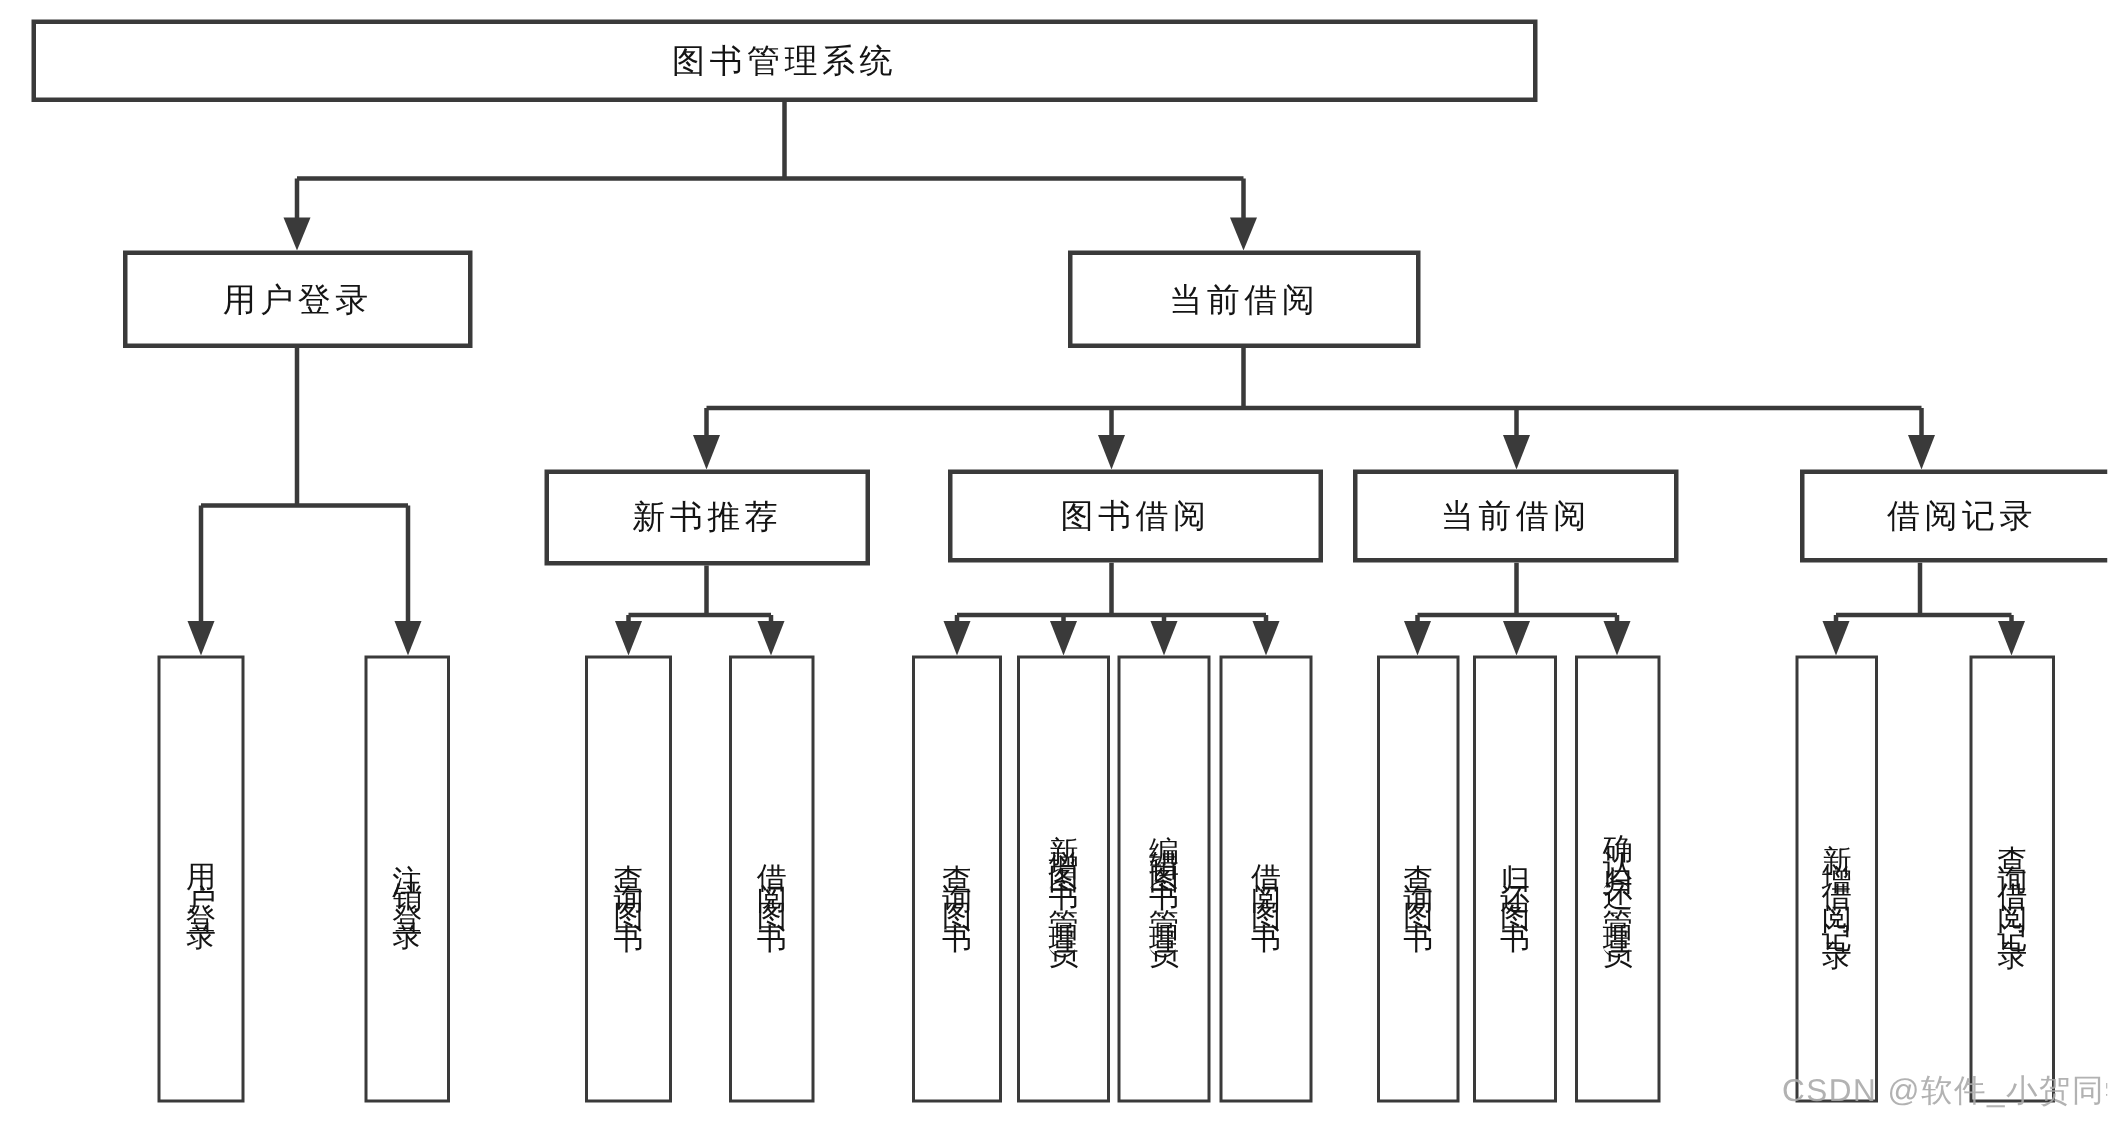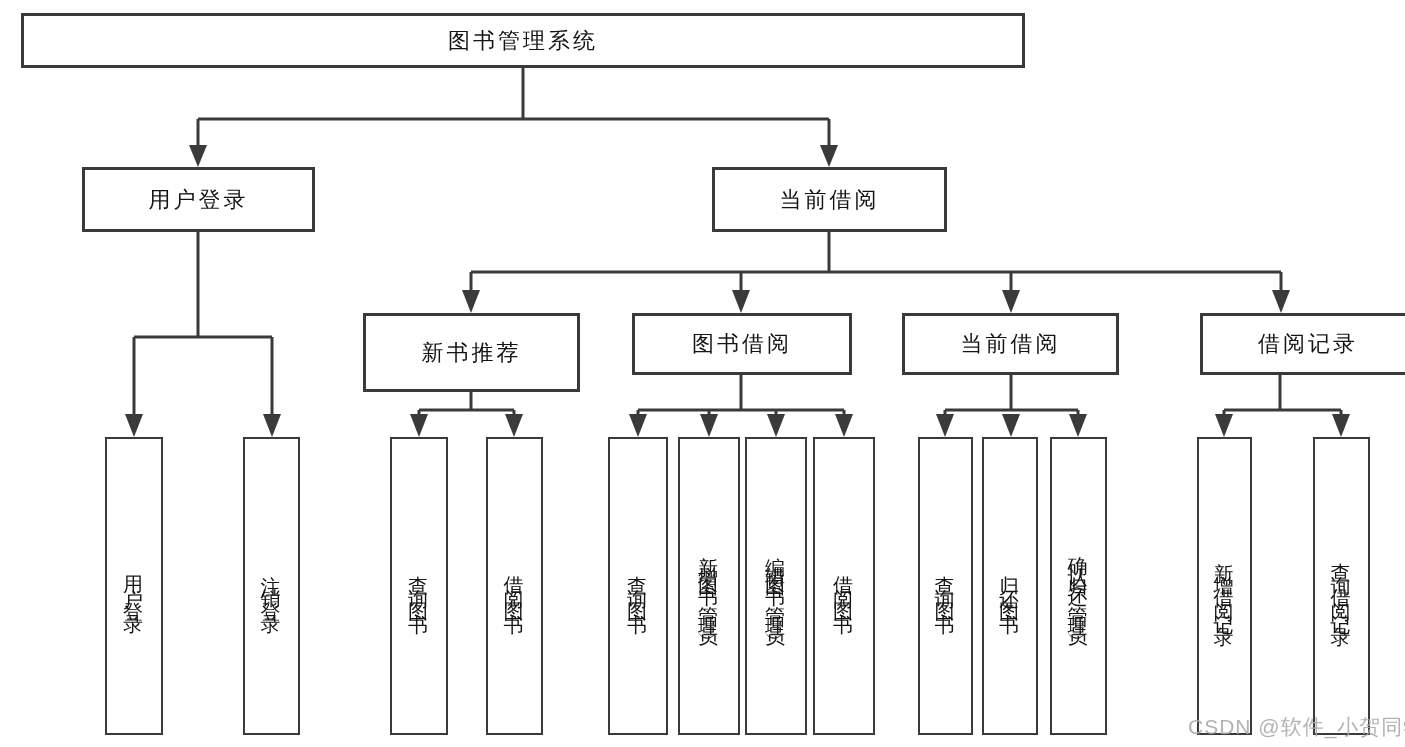--- a/index.html
+++ b/index.html
@@ -93,24 +93,24 @@
     <span class="hlabel">图书管理系统</span>
   </div>
 
   <div class="node" style="left:82px; top:167px; width:233px; height:65px;">
     <span class="hlabel">用户登录</span>
   </div>
   <div class="node" style="left:712px; top:167px; width:235px; height:65px;">
     <span class="hlabel">当前借阅</span>
   </div>
 
-  <div class="node" style="left:363px; top:313px; width:217px; height:79px;">
+  <div class="node" style="left:363px; top:313px; width:217px; height:64px;">
     <span class="hlabel">新书推荐</span>
   </div>
-  <div class="node" style="left:632px; top:313px; width:220px; height:62px;">
+  <div class="node" style="left:632px; top:313px; width:250px; height:62px;">
     <span class="hlabel">图书借阅</span>
   </div>
   <div class="node" style="left:902px; top:313px; width:217px; height:62px;justify-content:center;">
     <span class="hlabel">当前借阅</span>
   </div>
   <div class="node" style="left:1172px; top:313px; width:216px; height:62px;margin-left:28px;">
     <span class="hlabel">借阅记录</span>
   </div>
 
   <div class="node leaf" style="left:105px; width:58px;">

